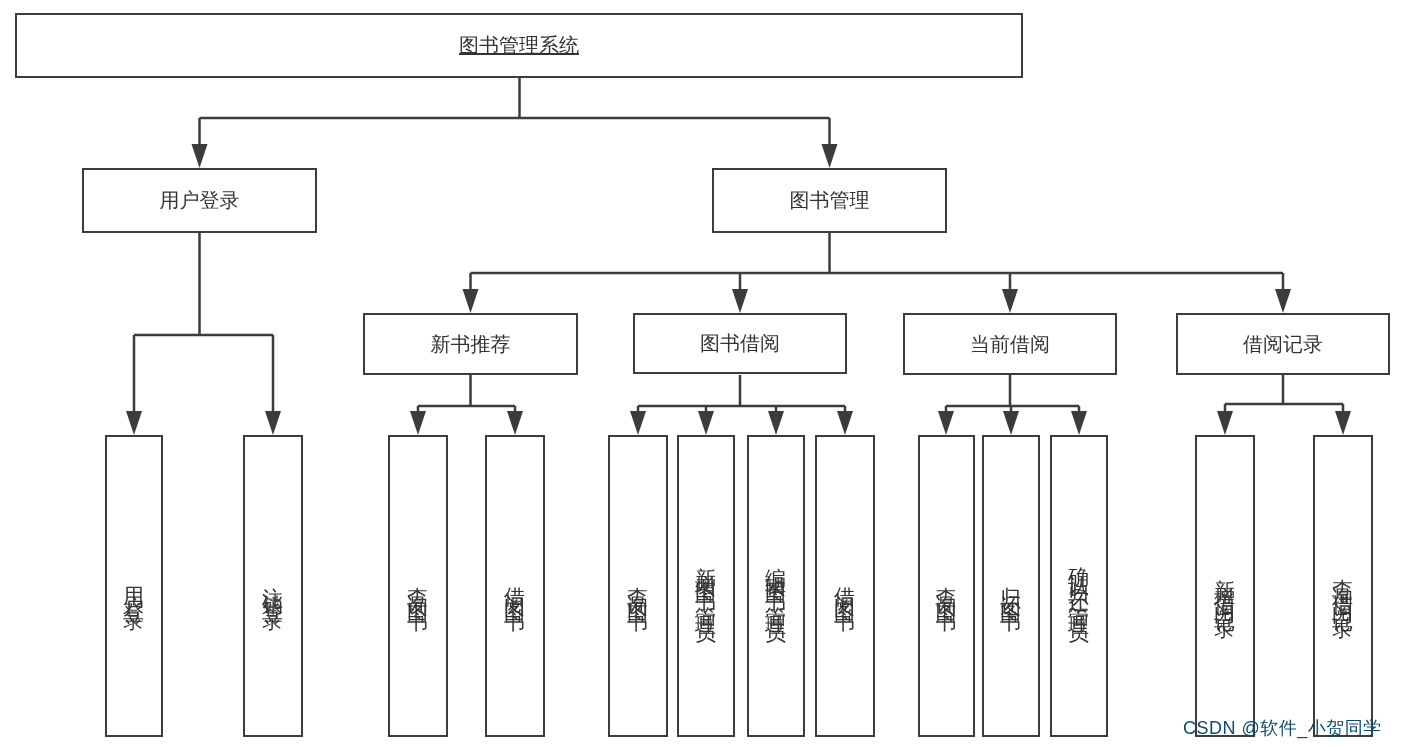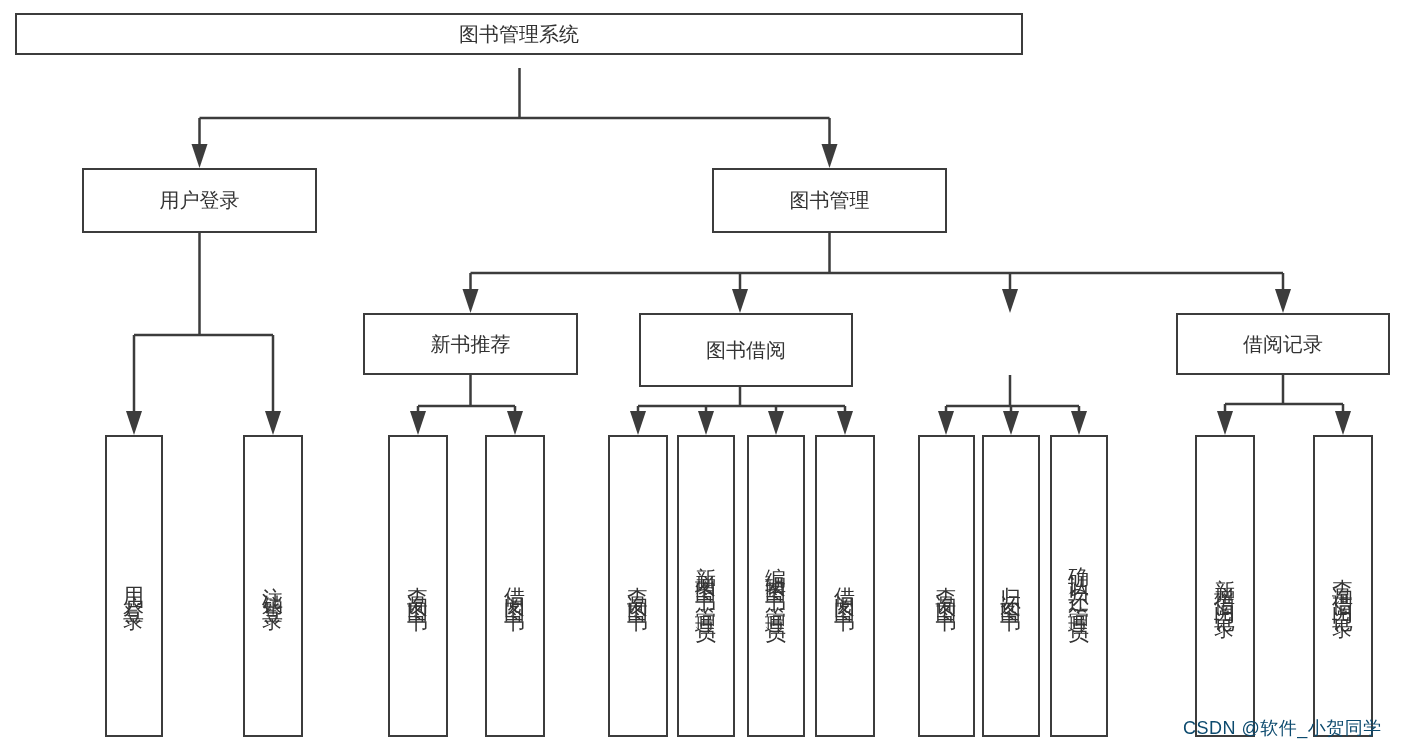--- a/index.html
+++ b/index.html
@@ -86,27 +86,28 @@
       <polygon points="1071,411 1087,411 1079,435" fill="#3c3c3c" stroke="none"></polygon>
     </g>
 
     <g>
       <path d="M1283,375 V404 M1225,404 H1343 M1225,404 V413 M1343,404 V413"></path>
       <polygon points="1217,411 1233,411 1225,435" fill="#3c3c3c" stroke="none"></polygon>
       <polygon points="1335,411 1351,411 1343,435" fill="#3c3c3c" stroke="none"></polygon>
     </g>
   </svg>
 
-  <div class="box" style="left:15px;top:13px;width:1008px;height:42px;">图书管理系统</div>
+  <div class="box" style="left:15px;top:13px;width:1008px;height:65px;text-decoration:underline;">图书管理系统</div>
 
   <div class="box" style="left:82px;top:168px;width:235px;height:65px;">用户登录</div>
   <div class="box" style="left:712px;top:168px;width:235px;height:65px;">图书管理</div>
 
   <div class="box" style="left:363px;top:313px;width:215px;height:62px;">新书推荐</div>
-  <div class="box" style="left:633px;top:313px;width:214px;height:74px;margin-left:6px;">图书借阅</div>
+  <div class="box" style="left:633px;top:313px;width:214px;height:61px;">图书借阅</div>
+  <div class="box" style="left:903px;top:313px;width:214px;height:62px;">当前借阅</div>
   <div class="box" style="left:1176px;top:313px;width:214px;height:62px;">借阅记录</div>
 
   <div class="box v" style="left:105px;top:435px;width:58px;height:302px;">用户登录</div>
   <div class="box v" style="left:243px;top:435px;width:60px;height:302px;">注销登录</div>
 
   <div class="box v" style="left:388px;top:435px;width:60px;height:302px;">查询图书</div>
   <div class="box v" style="left:485px;top:435px;width:60px;height:302px;">借阅图书</div>
 
   <div class="box v" style="left:608px;top:435px;width:60px;height:302px;">查询图书</div>
   <div class="box v" style="left:677px;top:435px;width:58px;height:302px;">新增图书（管理员）</div>

